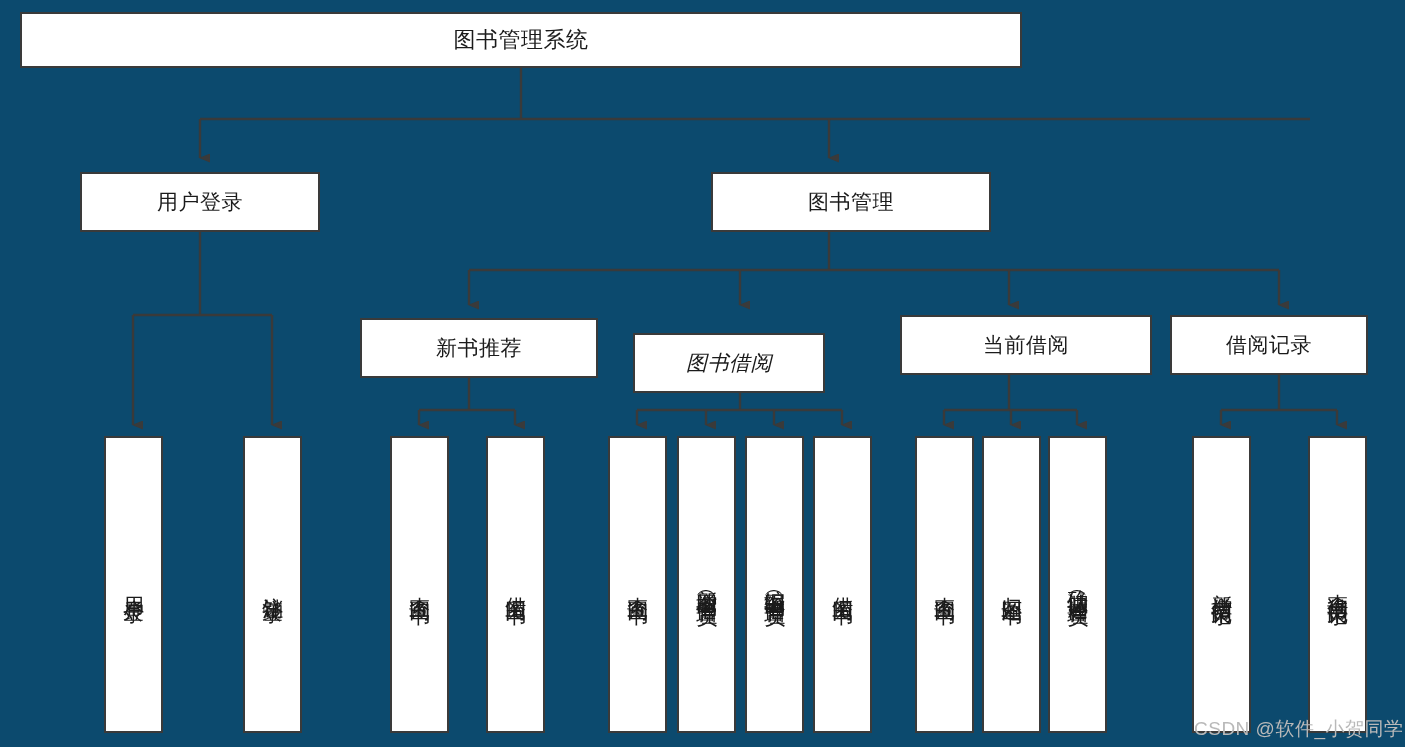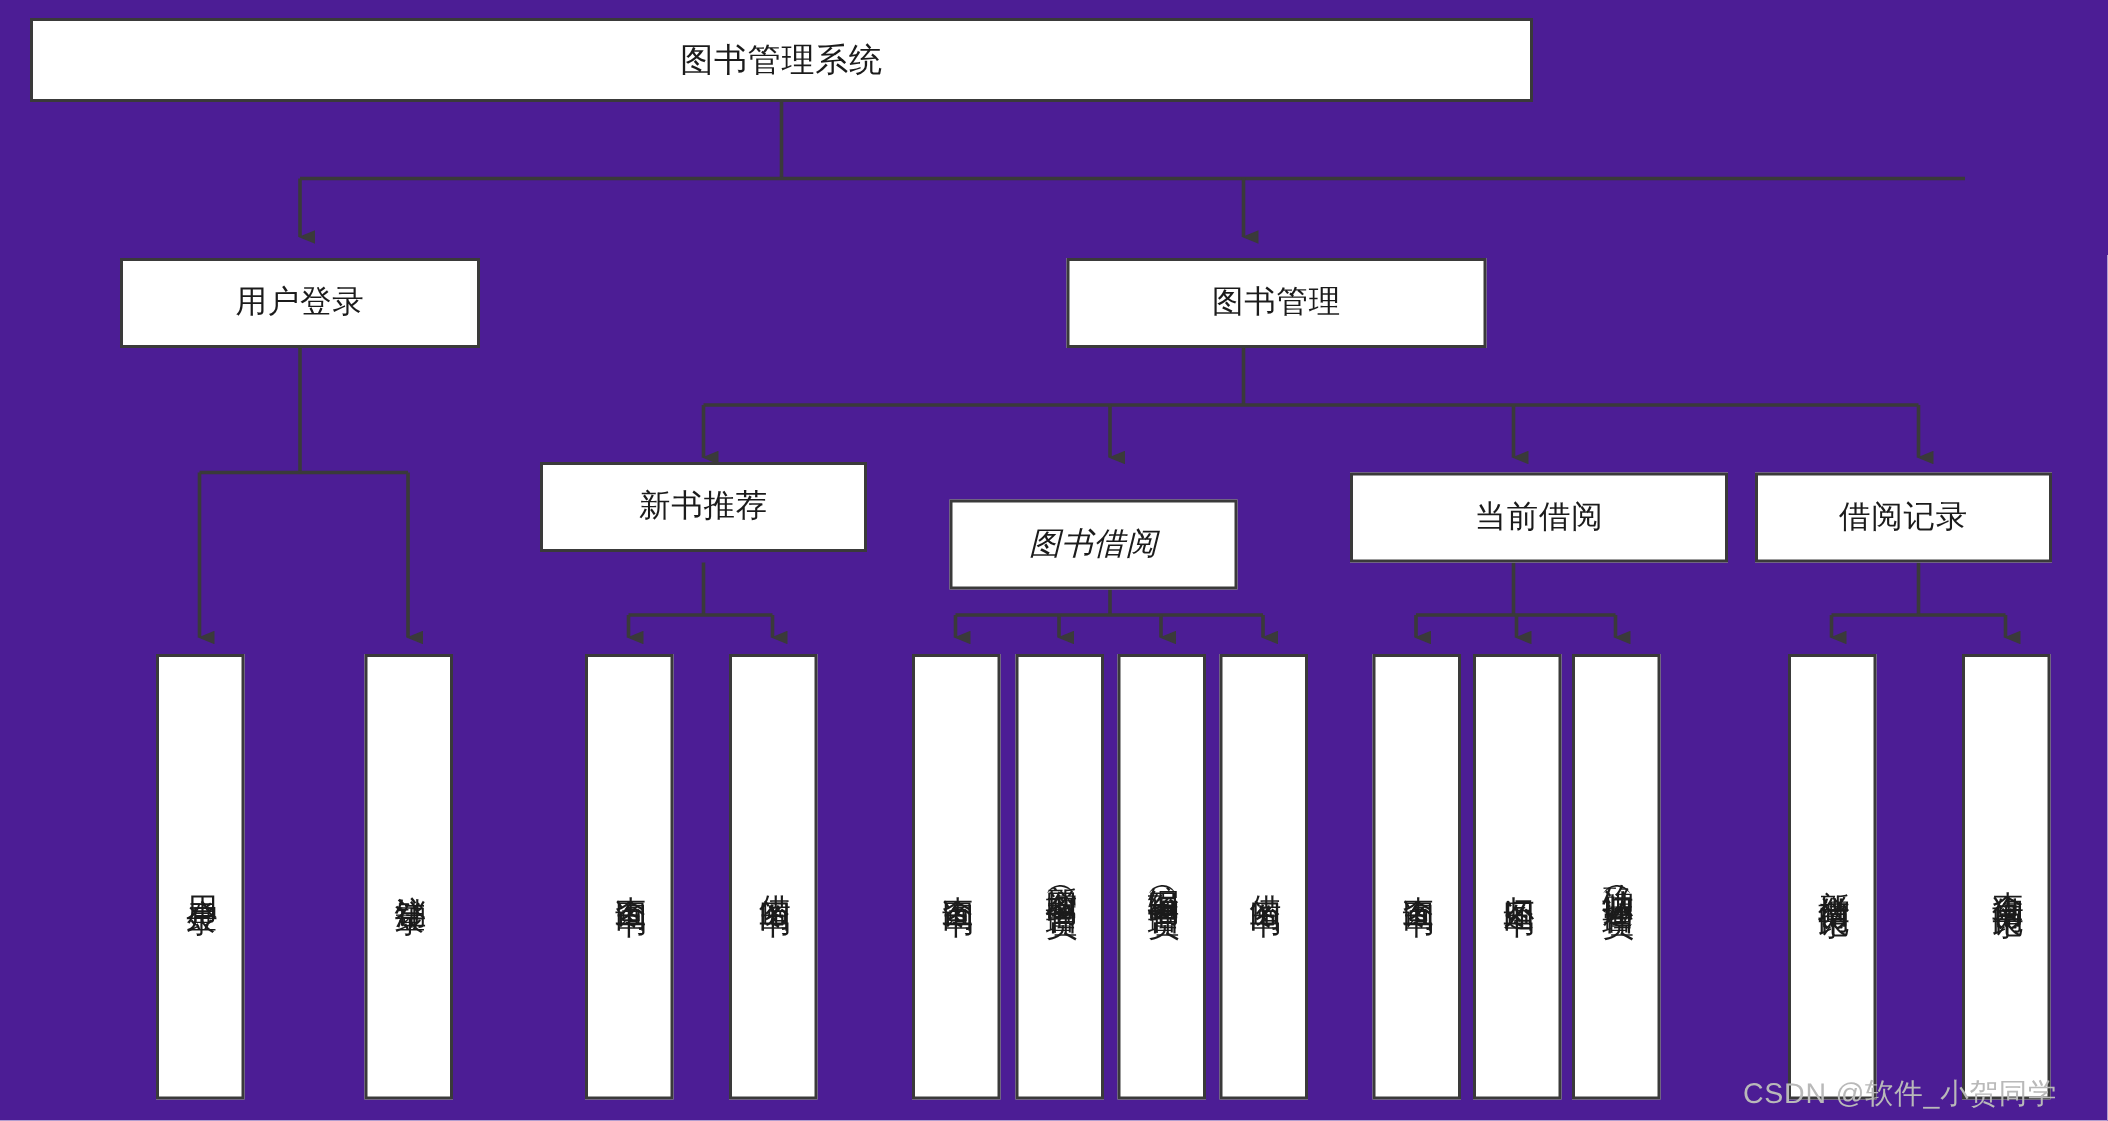--- a/index.html
+++ b/index.html
@@ -7,21 +7,21 @@
     padding: 0;
     background: #ffffff;
   }
   body {
     font-family: "Liberation Sans", "DejaVu Sans", sans-serif;
   }
   #canvas {
     position: relative;
     width: 1405px;
     height: 747px;
-    background: #4c1d95;
+    background: #0c4a6e;
     overflow: hidden;
   }
   svg.wires {
     position: absolute;
     left: 0;
     top: 0;
     width: 1405px;
     height: 747px;
     pointer-events: none;
   }
@@ -128,21 +128,21 @@
     <span class="label">图书管理系统</span>
   </div>
 
   <div class="node horiz" style="left:80px; top:172px; width:240px; height:60px;">
     <span class="label">用户登录</span>
   </div>
   <div class="node horiz" style="left:711px; top:172px; width:280px; height:60px;">
     <span class="label">图书管理</span>
   </div>
 
-  <div class="node horiz" style="left:360px; top:308px; width:218px; height:60px;">
+  <div class="node horiz" style="left:360px; top:318px; width:238px; height:60px;">
     <span class="label">新书推荐</span>
   </div>
   <div class="node horiz" style="left:633px; top:333px; width:192px; height:60px;font-style:italic;">
     <span class="label">图书借阅</span>
   </div>
   <div class="node horiz" style="left:900px; top:315px; width:252px; height:60px;">
     <span class="label">当前借阅</span>
   </div>
   <div class="node horiz" style="left:1170px; top:315px; width:198px; height:60px;">
     <span class="label">借阅记录</span>
@@ -185,15 +185,15 @@
     <span class="label">确认归还（管理员）</span>
   </div>
 
   <div class="node vert" style="left:1192px; top:436px; width:59px; height:297px;">
     <span class="label">新增借阅记录</span>
   </div>
   <div class="node vert" style="left:1308px; top:436px; width:59px; height:297px;">
     <span class="label">查询借阅记录</span>
   </div>
 
-  <div class="watermark" style="left:1162px; top:716px;">CSDN @软件_小贺同学</div>
+  <div class="watermark" style="left:1194px; top:716px;">CSDN @软件_小贺同学</div>
 
 </div>
 
 </body></html>

